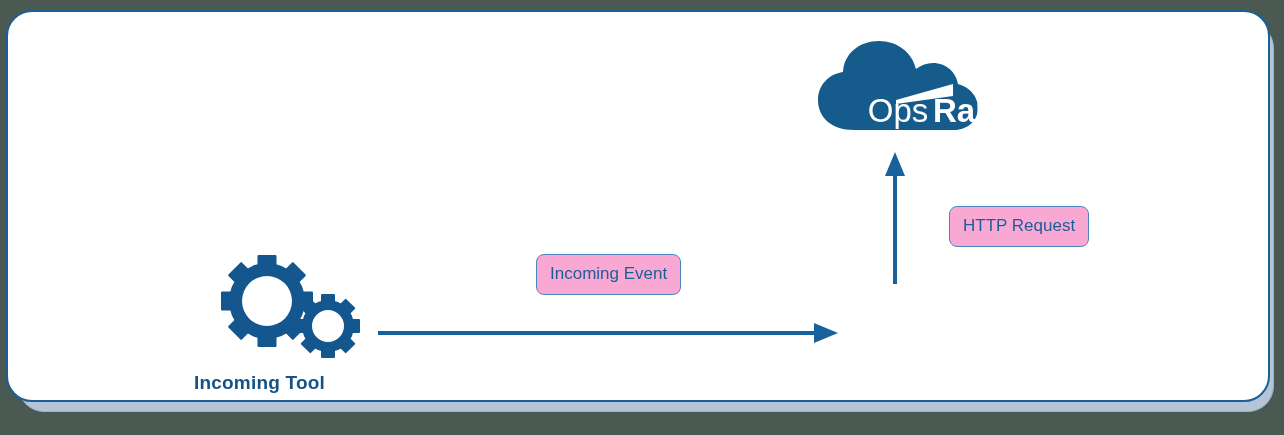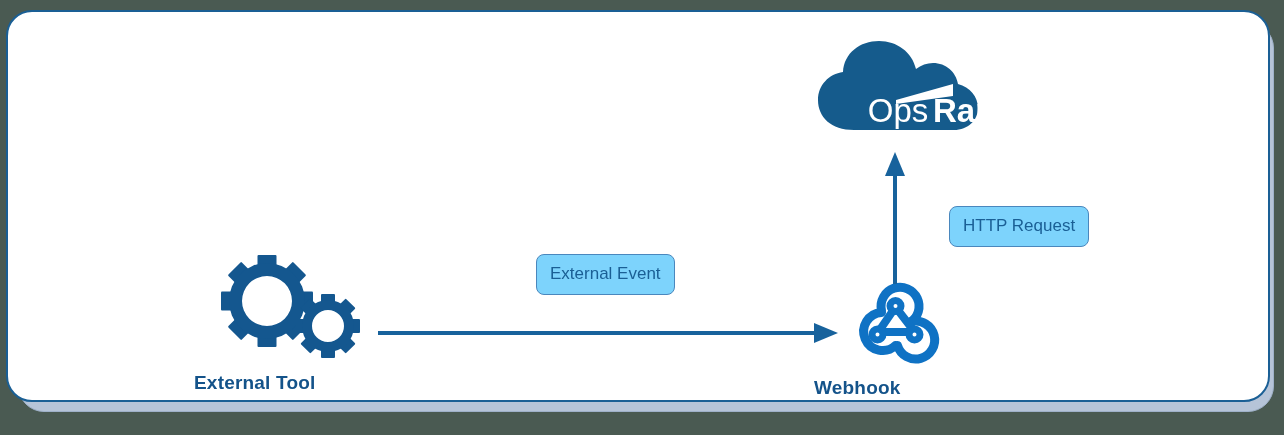--- a/index.html
+++ b/index.html
@@ -102,21 +102,21 @@
   }
   #arrow-http-request {
     position: absolute;
     left: 866px;
     top: 138px;
   }
 
   
   .callout {
     position: absolute;
-    background: #7dd3fc;
+    background: #f9a8d4;
     border: 1.5px solid #4a87bd;
     border-radius: 8px;
     color: #1a5f95;
     font-size: 17px;
     line-height: 1;
     padding: 10px 13px 12px 13px;
     white-space: nowrap;
     box-sizing: border-box;
   }
   #callout-incoming-event {
@@ -163,45 +163,23 @@
             <rect x="-7" y="-32" width="14" height="14" rx="1" transform="rotate(180)"></rect>
             <rect x="-7" y="-32" width="14" height="14" rx="1" transform="rotate(225)"></rect>
             <rect x="-7" y="-32" width="14" height="14" rx="1" transform="rotate(270)"></rect>
             <rect x="-7" y="-32" width="14" height="14" rx="1" transform="rotate(315)"></rect>
           </g>
           <path d="M0,-26 A26,26 0 1,1 0,26 A26,26 0 1,1 0,-26 Z
                    M0,-16 A16,16 0 1,0 0,16 A16,16 0 1,0 0,-16 Z" fill-rule="evenodd"></path>
         </g>
       </g>
     </svg>
-    <div class="node-label">External Tool</div>
+    <div class="node-label">Incoming Tool</div>
   </div>
 
-  <div class="node" id="node-webhook">
-    <svg id="webhook-icon" width="96" height="94" viewBox="0 0 96 94">
-      <g fill="none" stroke="#0f72c4" stroke-width="9" stroke-linecap="round">
-
-        <path d="M33.5,36.5 A19,19 0 1,1 62,48.5"></path>
-
-        <path d="M33.5,38.5 A19,19 0 1,0 47.5,71.5"></path>
-
-        <path d="M49.5,71.5 A19,19 0 1,0 63.5,47.5"></path>
-
-        <path d="M47.5,33 L31,57" stroke-width="8"></path>
-        <path d="M31,58 L66,58" stroke-width="8"></path>
-        <path d="M47.5,33 L66,57" stroke-width="8"></path>
-      </g>
-      <g fill="#ffffff" stroke="#0f72c4" stroke-width="7">
-        <circle cx="47.5" cy="32" r="5.5"></circle>
-        <circle cx="29.5" cy="60.5" r="5.5"></circle>
-        <circle cx="66.5" cy="60.5" r="5.5"></circle>
-      </g>
-    </svg>
-    <div class="node-label">Webhook</div>
-  </div>
 
   <div class="node" id="node-opsramp">
     <svg id="opsramp-logo" width="170" height="96" viewBox="0 0 170 96">
       <path d="M41,92
                C18,92 5,79 5,62
                C5,47 16,36 30,34
                C31,15 47,3 66,3
                C84,3 99,14 103,31
                C108,27 114,25 120,25
                C133,25 143,34 145,46
@@ -217,17 +195,17 @@
   <svg id="arrow-incoming-event" width="470" height="42" viewBox="0 0 470 42">
     <line x1="2" y1="21" x2="440" y2="21" stroke="#17629c" stroke-width="4"></line>
     <polygon points="438,11 462,21 438,31" fill="#17629c"></polygon>
   </svg>
 
   <svg id="arrow-http-request" width="42" height="136" viewBox="0 0 42 136">
     <line x1="21" y1="134" x2="21" y2="24" stroke="#17629c" stroke-width="4"></line>
     <polygon points="11,26 21,2 31,26" fill="#17629c"></polygon>
   </svg>
 
-  <div class="callout" id="callout-incoming-event">External Event</div>
+  <div class="callout" id="callout-incoming-event">Incoming Event</div>
 
   <div class="callout" id="callout-http-request">HTTP Request</div>
 
 </div>
 
 </body></html>

